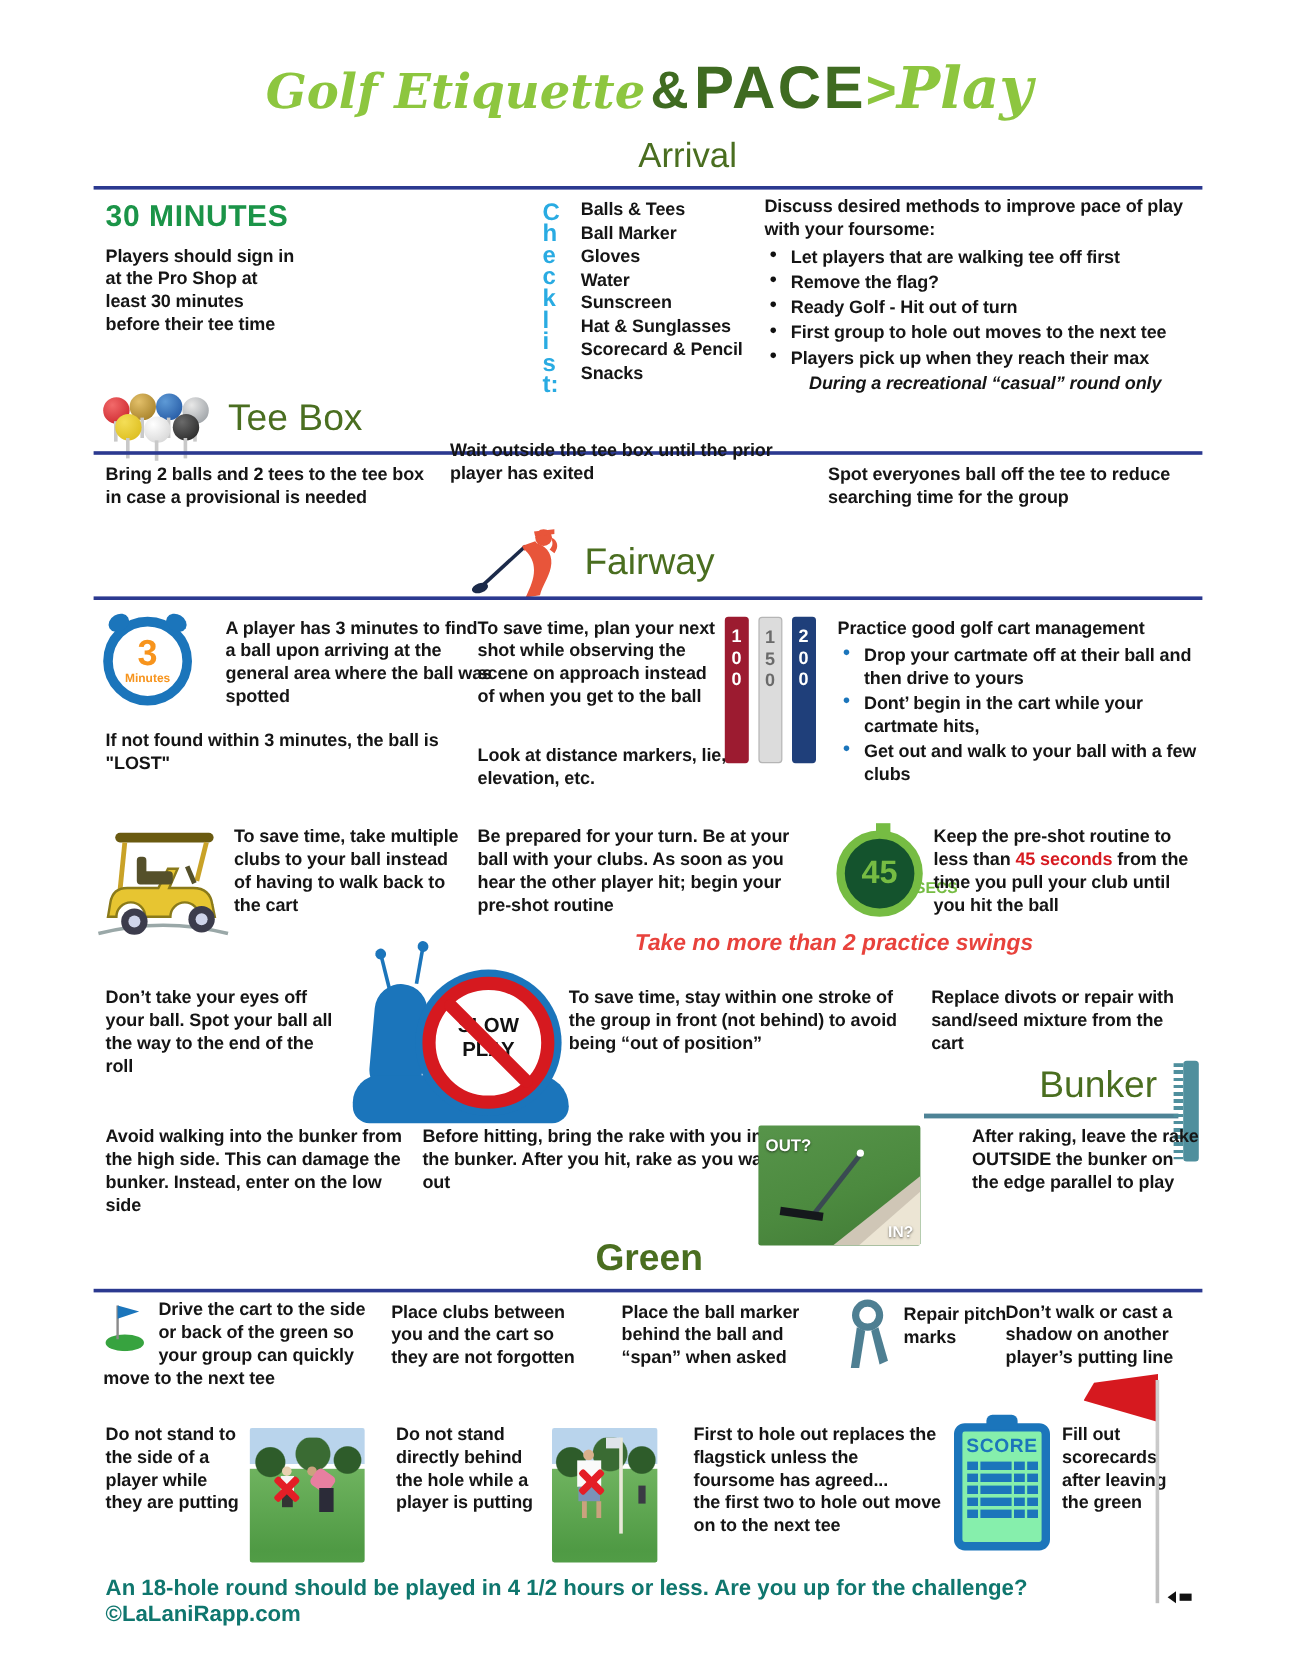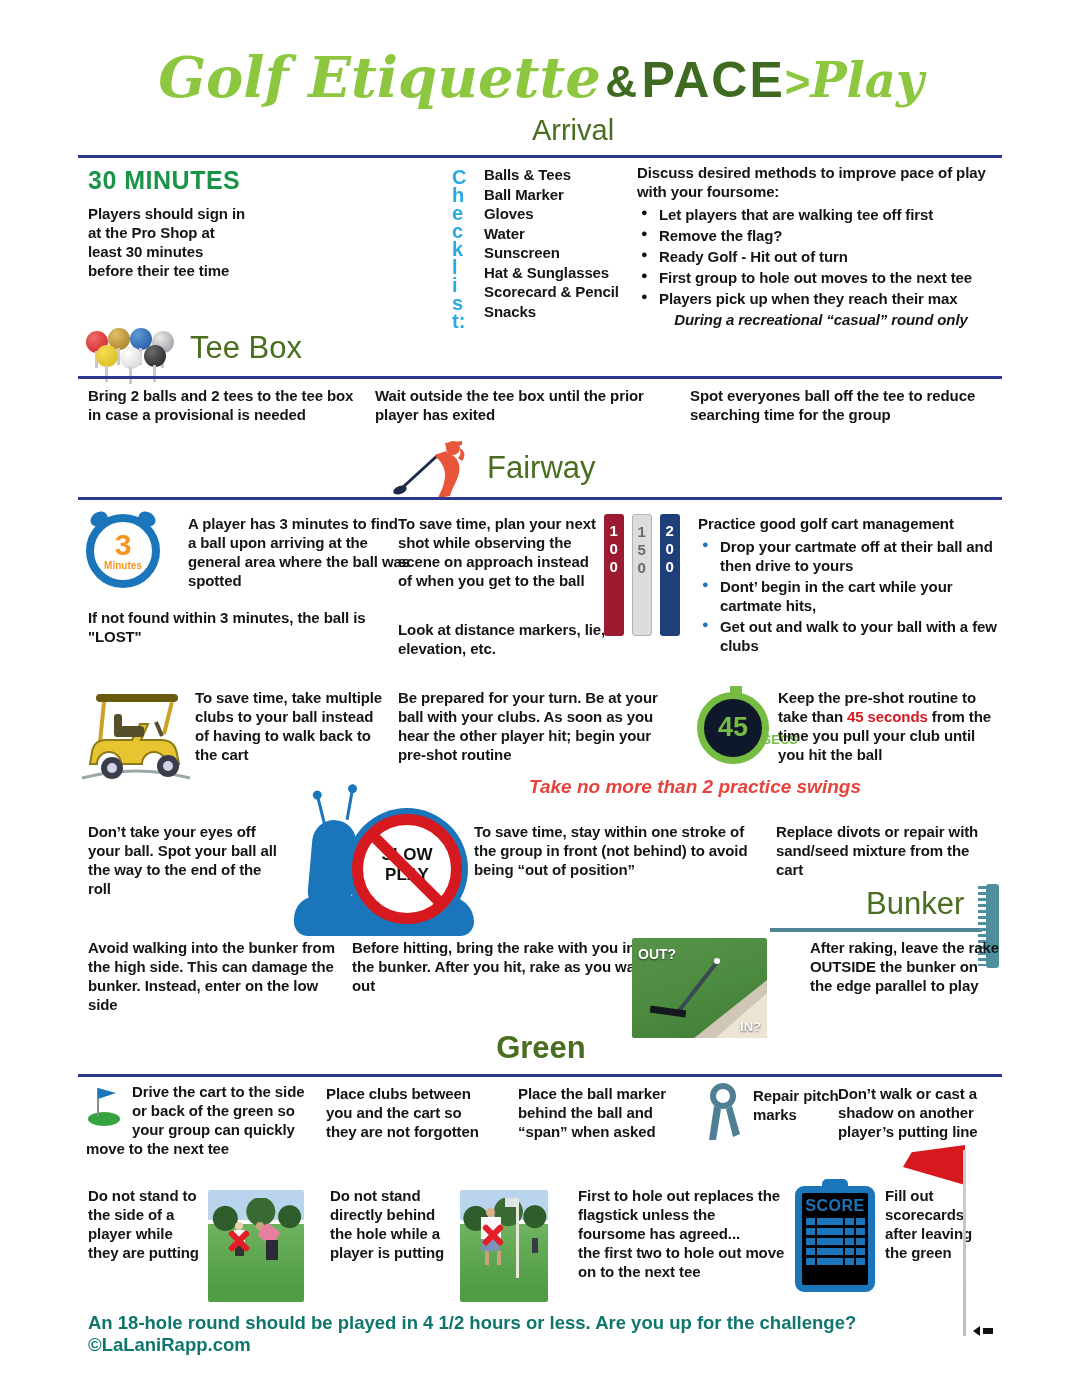--- a/index.html
+++ b/index.html
@@ -4,21 +4,21 @@
 <style>
   html,body{margin:0;padding:0;background:#ffffff;}
   .page{position:relative;width:1082px;height:1400px;background:#fff;
         font-family:"Liberation Sans",sans-serif;overflow:hidden;}
   .abs{position:absolute;}
   .txt{font-size:15px;font-weight:bold;color:#151515;line-height:1.27;letter-spacing:-0.1px;}
   .rule{position:absolute;height:3px;background:#2b3990;}
   .h-green{color:#4a6e20;font-weight:normal;}
   
   .title{top:44px;left:0;width:100%;text-align:center;}
-  .script{font-family:"DejaVu Serif",serif;font-style:italic;font-weight:bold;color:#8dc63f;font-size:56px;}
+  .script{font-family:"DejaVu Serif",serif;font-style:italic;font-weight:bold;color:#8dc63f;font-size:40px;}
   .title-amp{color:#3f6b21;font-size:44px;font-weight:bold;font-family:"Liberation Sans",sans-serif;}
   .title-pace{color:#3f6b21;font-size:50px;font-weight:bold;letter-spacing:2px;font-family:"Liberation Sans",sans-serif;}
   .title-gt{color:#8dc63f;font-size:44px;font-weight:bold;}
   .arrival-h{top:114px;left:0;width:100%;text-align:center;font-size:29px;margin-left:32px;}
   
   .thirty-h{left:88px;top:166px;font-size:25px;color:#1b9448;font-weight:bold;letter-spacing:0.5px;font-family:"Liberation Sans",sans-serif;}
   .golf-ball{float:left;width:86px;height:86px;border-radius:50%;margin:4px 8px 0 -14px;position:relative;
      background:radial-gradient(circle at 35% 30%, #ffffff 0%, #f4f4f4 40%, #d2d2d2 75%, #adadad 100%);
      box-shadow:inset -4px -6px 10px rgba(0,0,0,.18);text-align:center;padding-top:18px;box-sizing:border-box;}
   .ball-line{display:block;font-family:"DejaVu Serif",serif;font-style:italic;font-weight:bold;font-size:16px;line-height:1.05;}
@@ -53,21 +53,21 @@
   .clock::before{left:-4px;transform:rotate(-30deg);}
   .clock::after{right:-4px;transform:rotate(30deg);}
   .clock-num{display:block;color:#f7941d;font-size:30px;font-weight:bold;line-height:1;margin-top:8px;}
   .clock-min{display:block;color:#f7941d;font-size:10px;font-weight:bold;}
   .stake{position:absolute;top:0;width:20px;height:122px;border-radius:3px;padding-top:8px;box-sizing:border-box;}
   .stake .vstack{width:9px;margin:0 auto;font-size:15px;font-weight:bold;line-height:1.2;}
   .stake.s100{left:0;background:#9c1b30;color:#fff;}
   .stake.s150{left:28px;background:#dcdcdc;border:1px solid #b5b5b5;color:#6a6a6a;}
   .stake.s200{left:56px;background:#1f3f7a;color:#fff;}
   .stopwatch{left:697px;top:692px;width:72px;height:72px;border:7px solid #76bc43;border-radius:50%;
-     background:#0f172a;box-sizing:border-box;text-align:center;}
+     background:#14532d;box-sizing:border-box;text-align:center;}
   .stopwatch::before{content:"";position:absolute;top:-13px;left:26px;width:12px;height:9px;background:#76bc43;}
   .sw-num{color:#76bc43;font-size:27px;font-weight:bold;line-height:1;display:inline-block;margin-top:15px;}
   .sw-unit{position:absolute;right:-36px;bottom:10px;color:#76bc43;font-size:13px;font-weight:bold;}
   .red-hl{color:#d6191f;}
   .swings{left:470px;top:776px;width:450px;text-align:center;color:#e8423c;font-size:19px;font-weight:bold;font-style:italic;}
   
   .snail{left:288px;top:792px;width:200px;height:150px;}
   .antenna{position:absolute;width:3px;height:28px;background:#1b75bb;}
   .antenna::after{content:"";position:absolute;top:-8px;left:-3px;width:9px;height:9px;border-radius:50%;background:#1b75bb;}
   .neck{position:absolute;left:22px;top:28px;width:44px;height:94px;background:#1b75bb;border-radius:22px;transform:rotate(5deg);}
@@ -104,21 +104,21 @@
                 radial-gradient(circle at 55% 40%,#3a6b33 0 14px,transparent 15px),
                 radial-gradient(circle at 85% 55%,#2e5c2a 0 11px,transparent 12px);}
   .photo .grass{position:absolute;left:0;top:34px;width:100%;height:100%;
      background:linear-gradient(#6fb35f,#4f9a44 60%,#58a54c);}
   .fig{position:absolute;}
   .redx{position:absolute;width:30px;height:30px;}
   .redx::before,.redx::after{content:"";position:absolute;left:2px;top:12px;width:26px;height:6px;background:#e41e26;border-radius:2px;}
   .redx::before{transform:rotate(45deg);}
   .redx::after{transform:rotate(-45deg);}
   .scoreboard{left:795px;top:1186px;width:80px;height:106px;border:7px solid #1b75bb;border-radius:9px;
-     background:#000000;box-sizing:border-box;text-align:center;}
+     background:#86efac;box-sizing:border-box;text-align:center;}
   .score-clip{position:absolute;left:20px;top:-14px;width:26px;height:12px;background:#1b75bb;border-radius:5px 5px 0 0;}
   .score-label{color:#1b75bb;font-size:16px;font-weight:bold;letter-spacing:0.5px;display:block;margin-top:4px;}
   .score-rows{margin-top:2px;}
   .score-row{display:flex;gap:2px;justify-content:center;margin-top:3px;}
   .score-row span{display:block;height:7px;background:#1b75bb;}
   .sq{width:9px;} .bar{width:26px;}
   .flagstick{left:963px;top:1150px;width:3px;height:186px;background:linear-gradient(#cfcfcf,#bdbdbd);}
   .flag-red{left:903px;top:1145px;width:62px;height:40px;background:#d6191f;
      clip-path:polygon(100% 0,100% 100%,0 55%,14% 18%);}
   .pole-base{left:972px;top:1325px;}
@@ -170,21 +170,21 @@
     <span class="pin gold" style="left:22px;top:0;"></span>
     <span class="pin blue" style="left:44px;top:0;"></span>
     <span class="pin silver" style="left:66px;top:3px;"></span>
     <span class="pin yellow" style="left:10px;top:17px;"></span>
     <span class="pin white" style="left:34px;top:19px;"></span>
     <span class="pin black" style="left:58px;top:17px;"></span>
   </div>
   <div class="abs teebox-h h-green">Tee Box</div>
   <div class="rule" style="left:78px;top:376px;width:924px;"></div>
   <div class="abs txt" style="left:88px;top:386px;width:280px;">Bring 2 balls and 2 tees to the tee box in case a provisional is needed</div>
-  <div class="abs txt" style="left:375px;top:386px;width:295px;">Wait outside the tee box until the prior player has exited</div>
+  <div class="abs txt" style="left:375px;top:366px;width:295px;">Wait outside the tee box until the prior player has exited</div>
   <div class="abs txt" style="left:690px;top:386px;width:312px;">Spot everyones ball off the tee to reduce searching time for the group</div>
 
   <svg class="abs" style="left:390px;top:438px;" width="100" height="60" viewBox="0 0 100 60">
     <line x1="12" y1="50" x2="48" y2="17" stroke="#1b2a4a" stroke-width="3"></line>
     <ellipse cx="10" cy="52" rx="7" ry="4" fill="#1b2a4a" transform="rotate(-20 10 52)"></ellipse>
     <circle cx="63" cy="10" r="7" fill="#e8553a"></circle>
     <path d="M55,5 l17,-2 l0,4 l-16,2 z" fill="#e8553a"></path>
     <path d="M69,10 c6,2 7,8 3,13 l-4,-3 c3,-3 3,-6 1,-10 z" fill="#e8553a"></path>
     <path d="M58,15 c9,3 13,11 11,20 c-2,9 -7,15 -9,23 l-12,2 c4,-9 7,-15 7,-23 c0,-7 -3,-12 -7,-16 c3,-4 6,-6 10,-6 z" fill="#e8553a"></path>
     <path d="M60,18 l-13,3 l-2,-4 l11,-4 z" fill="#e8553a"></path>
@@ -237,21 +237,21 @@
       <circle cx="88" cy="80" r="5" fill="#cfd4ea"></circle>
   </svg>
   <div class="abs txt" style="left:195px;top:688px;width:188px;">To save time, take multiple clubs to your ball instead of having to walk back to the cart</div>
   <div class="abs txt" style="left:398px;top:688px;width:264px;">Be prepared for your turn. Be at your ball with your clubs. As soon as you hear the other player hit; begin your pre-shot routine</div>
 
   <div class="abs stopwatch">
     <span class="sw-num">45</span>
     <span class="sw-unit">SECS</span>
   </div>
   <div class="abs txt" style="left:778px;top:688px;width:222px;">
-    <span>Keep the pre-shot routine to take than </span><span class="red-hl">45 seconds</span><span> from the time you pull your club until you hit the ball</span>
+    <span>Keep the pre-shot routine to less than </span><span class="red-hl">45 seconds</span><span> from the time you pull your club until you hit the ball</span>
   </div>
 
   <div class="abs swings">Take no more than 2 practice swings</div>
 
   <div class="abs txt" style="left:88px;top:822px;width:200px;">Don’t take your eyes off your ball.  Spot your ball all the way to the end of the roll</div>
 
   <div class="abs snail">
     <div class="antenna" style="left:32px;top:6px;transform:rotate(-14deg);"></div>
     <div class="antenna" style="left:60px;top:0;transform:rotate(10deg);"></div>
     <div class="neck"></div>

